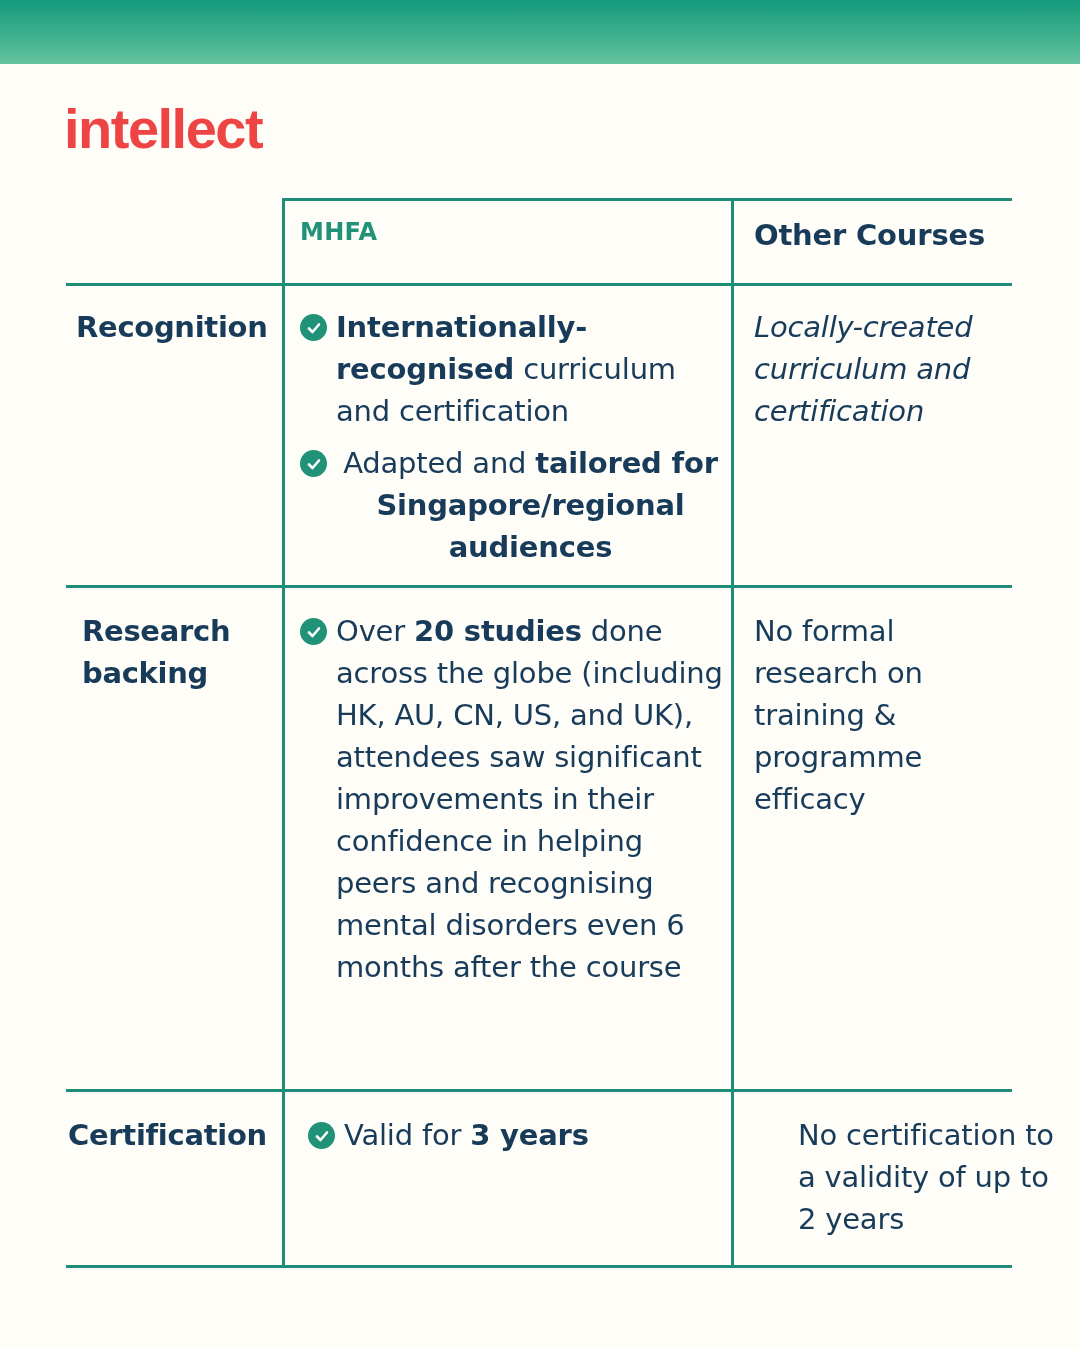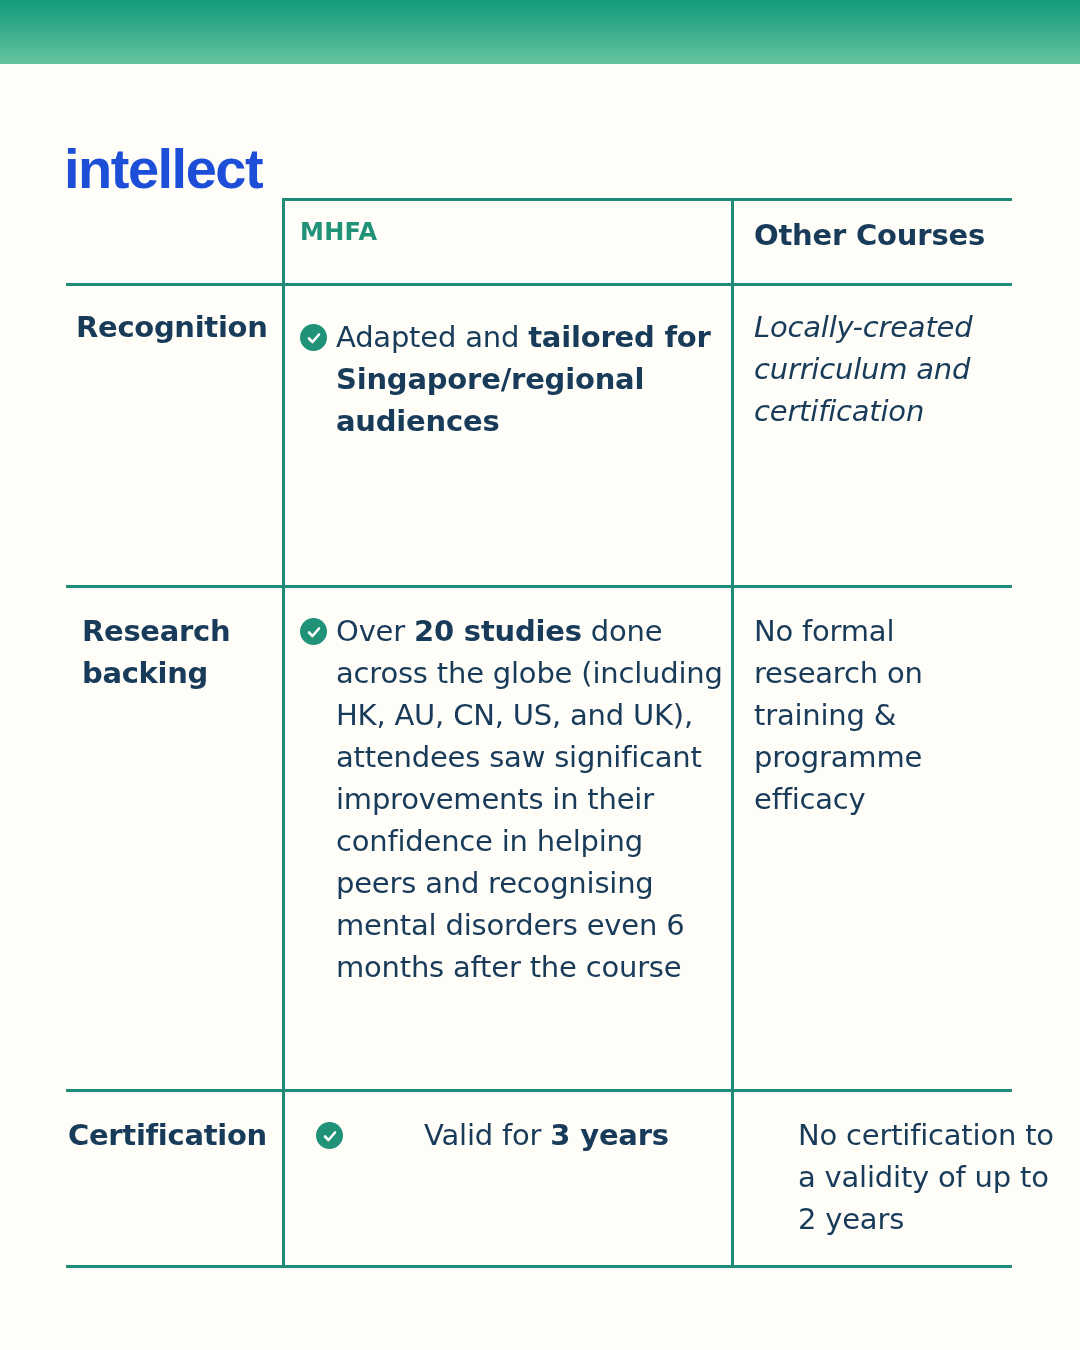--- a/index.html
+++ b/index.html
@@ -12,22 +12,21 @@
     overflow: hidden;
   }
   .top-band {
     position: absolute; left: 0; top: 0; width: 1080px; height: 64px;
     background: linear-gradient(to bottom, #139a7b 0%, #3fb08e 55%, #66c49f 100%);
   }
   .logo {
     position: absolute; left: 64px; top: 96px;
     font-family: "Liberation Sans", sans-serif;
     font-weight: 700; font-size: 56px; letter-spacing: -1.5px;
-    color: #1d4ed8;
-    margin-top: 40px;
+    color: #ef4444;
   }
   .line { position: absolute; background: #1f8c78; }
   .cell { position: absolute; }
   .hdr-mhfa {
     font-weight: 700; font-size: 24px; color: #1f9277; letter-spacing: 0.3px;
   }
   .hdr-other {
     font-weight: 700; font-size: 29px; color: #183b5a; letter-spacing: -0.2px;
   }
   .row-label {
@@ -60,21 +59,29 @@
 <div class="line" style="left:66px; top:1089px; width:946px; height:3px;"></div>
 <div class="line" style="left:66px; top:1265px; width:946px; height:3px;"></div>
 <div class="line" style="left:282px; top:198px; width:3px; height:1070px;"></div>
 <div class="line" style="left:731px; top:198px; width:3px; height:1070px;"></div>
 
 <div class="cell hdr-mhfa" style="left:300px; top:218px;">MHFA</div>
 <div class="cell hdr-other" style="left:754px; top:218px;">Other Courses</div>
 
 <div class="cell row-label" style="left:76px; top:306px; width:210px;">Recognition</div>
 <div class="cell body-text" style="left:300px; top:306px; width:425px;">
-  <div class="bullet" style="margin-top:10px;">
+  <div class="bullet">
+    <span class="check">
+        <svg viewBox="0 0 16 16">
+          <path d="M3 8.5 L6.5 12 L13 4.5" fill="none" stroke="#fff" stroke-width="2.6" stroke-linecap="round" stroke-linejoin="round"></path>
+        </svg>
+      </span>
+    <b>Internationally-recognised</b><span> curriculum and certification</span>
+  </div>
+  <div class="bullet" style="margin-top:10px;text-align:center;">
     <span class="check">
         <svg viewBox="0 0 16 16">
           <path d="M3 8.5 L6.5 12 L13 4.5" fill="none" stroke="#fff" stroke-width="2.6" stroke-linecap="round" stroke-linejoin="round"></path>
         </svg>
       </span>
     <span>Adapted and </span><b>tailored for Singapore/regional audiences</b>
   </div>
 </div>
 <div class="cell body-text" style="left:754px; top:306px; width:258px;font-style:italic;">Locally-created curriculum and certification</div>
 
@@ -85,21 +92,21 @@
         <svg viewBox="0 0 16 16">
           <path d="M3 8.5 L6.5 12 L13 4.5" fill="none" stroke="#fff" stroke-width="2.6" stroke-linecap="round" stroke-linejoin="round"></path>
         </svg>
       </span>
     <span>Over </span><b>20 studies</b><span> done across the globe (including HK, AU, CN, US, and UK), attendees saw significant improvements in their confidence in helping peers and recognising mental disorders even 6 months after the course</span>
   </div>
 </div>
 <div class="cell body-text" style="left:754px; top:610px; width:240px;">No formal research on training &amp; programme efficacy</div>
 
 <div class="cell row-label" style="left:68px; top:1114px; width:210px;">Certification</div>
-<div class="cell body-text" style="left:316px; top:1114px; width:425px;text-align:center;">
+<div class="cell body-text" style="left:308px; top:1114px; width:425px;">
   <div class="bullet">
     <span class="check">
         <svg viewBox="0 0 16 16">
           <path d="M3 8.5 L6.5 12 L13 4.5" fill="none" stroke="#fff" stroke-width="2.6" stroke-linecap="round" stroke-linejoin="round"></path>
         </svg>
       </span>
     <span>Valid for </span><b>3 years</b>
   </div>
 </div>
 <div class="cell body-text" style="left:798px; top:1114px; width:258px;">No certification to a validity of up to 2 years</div>

